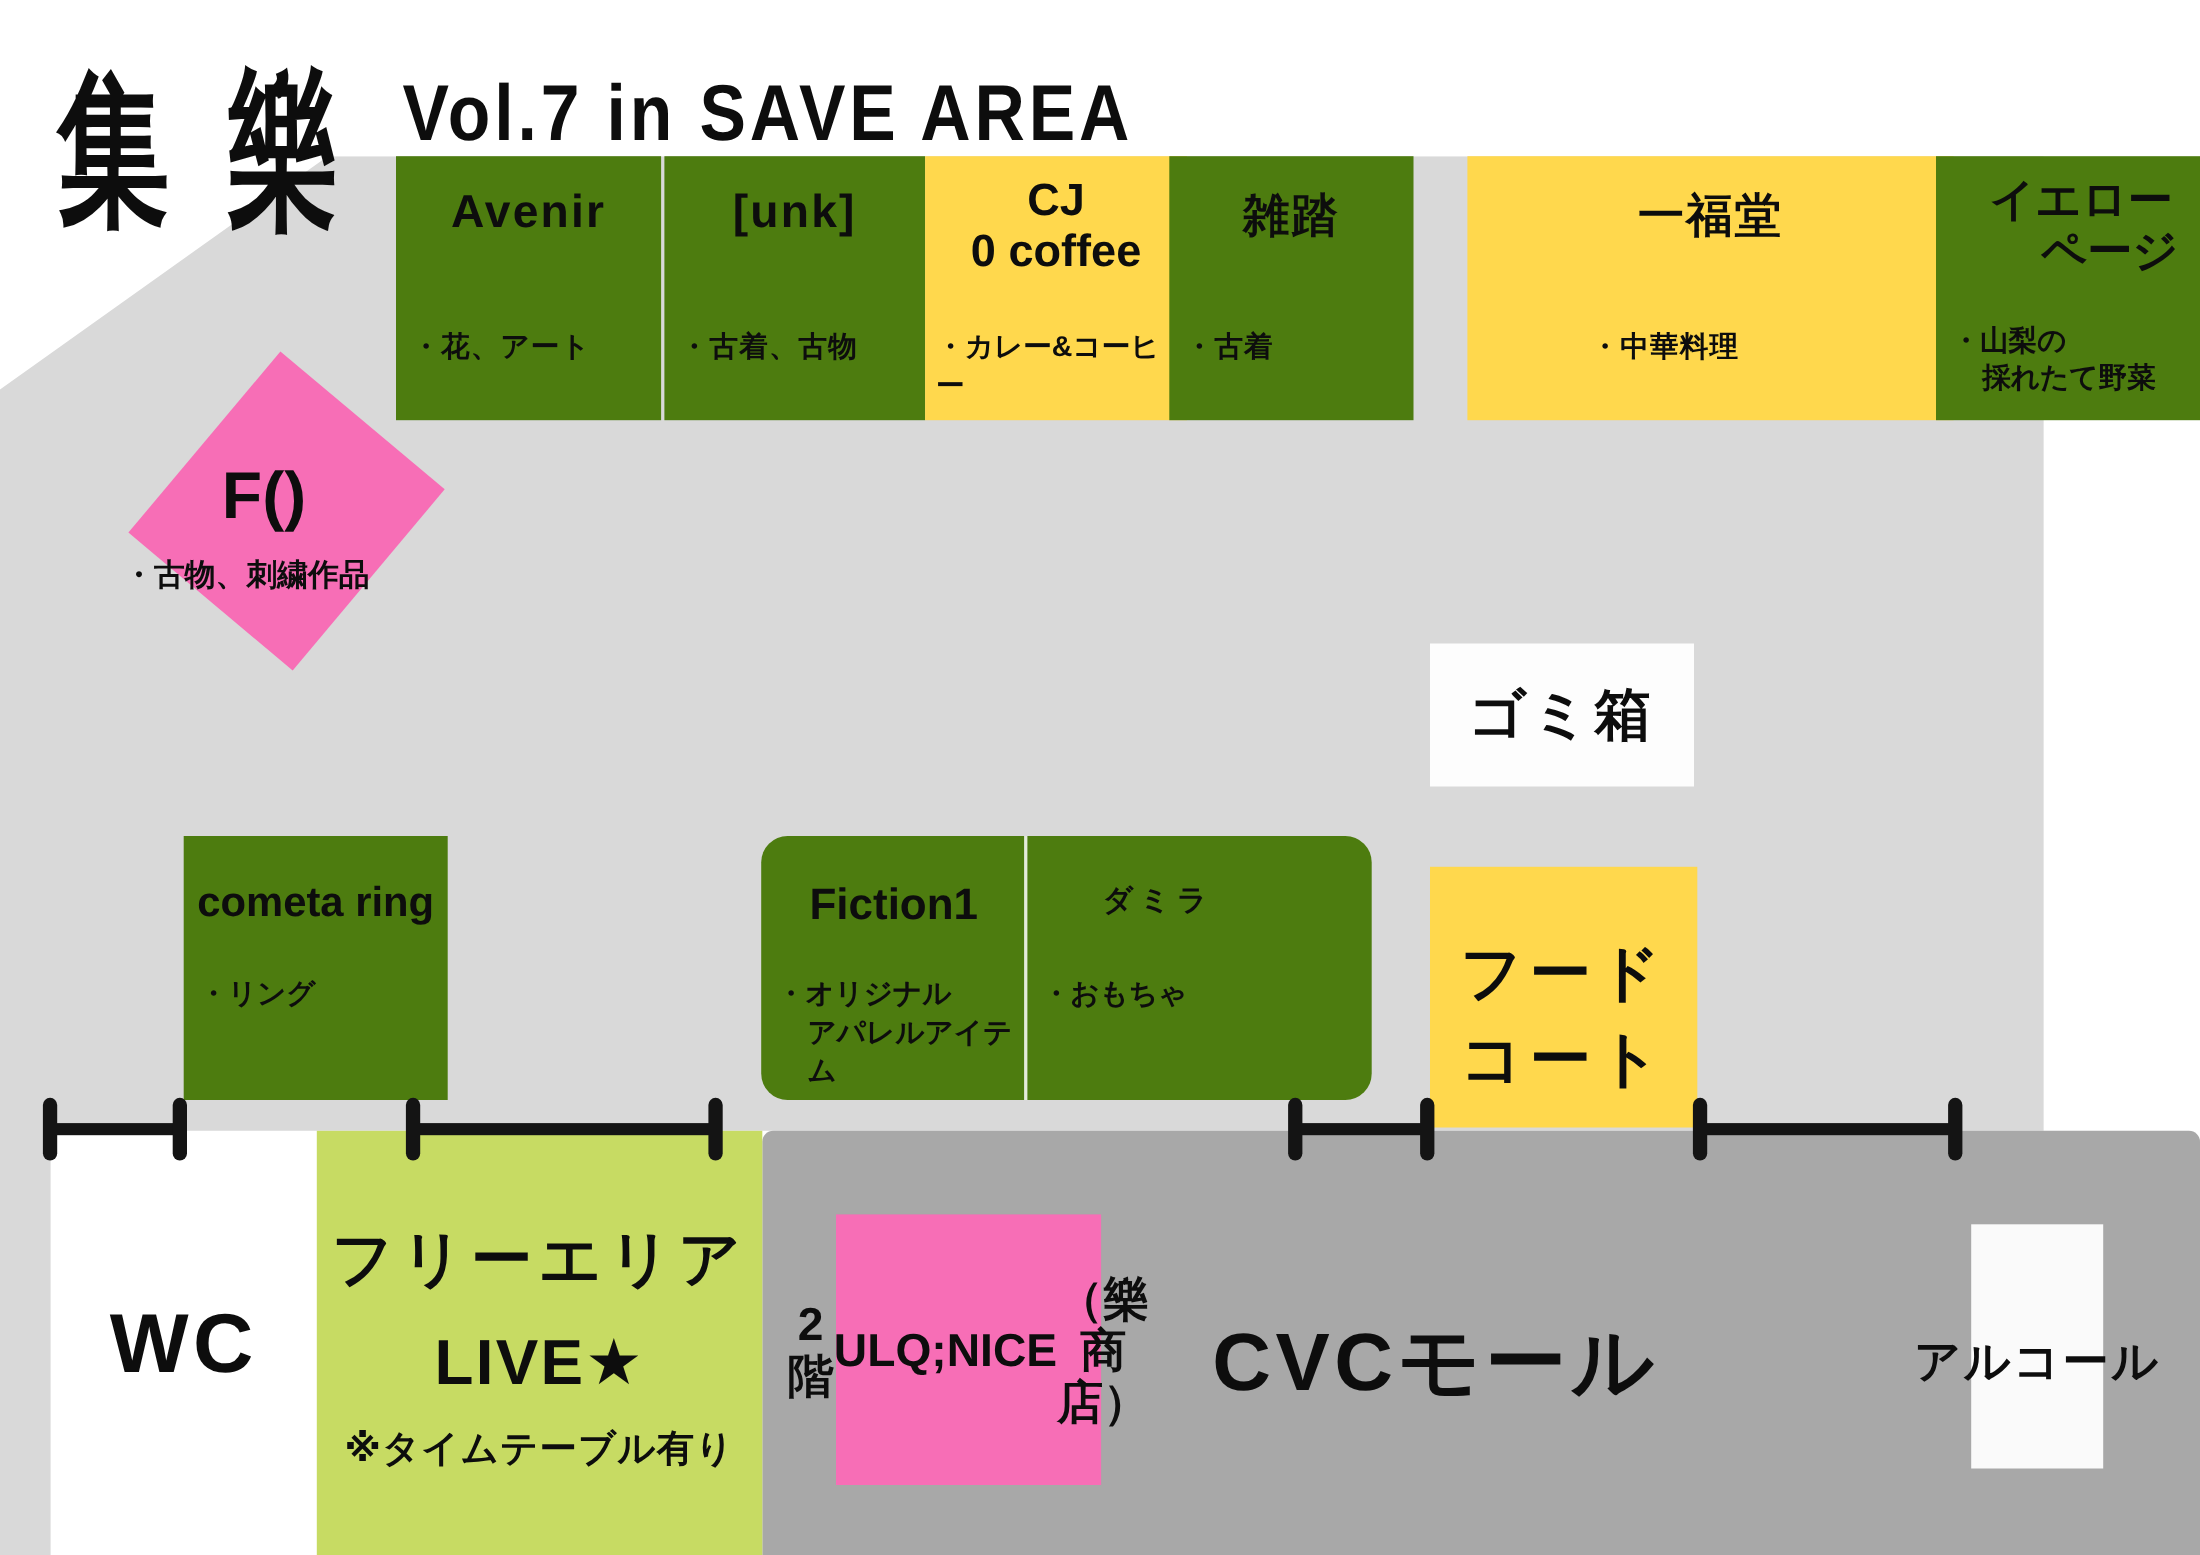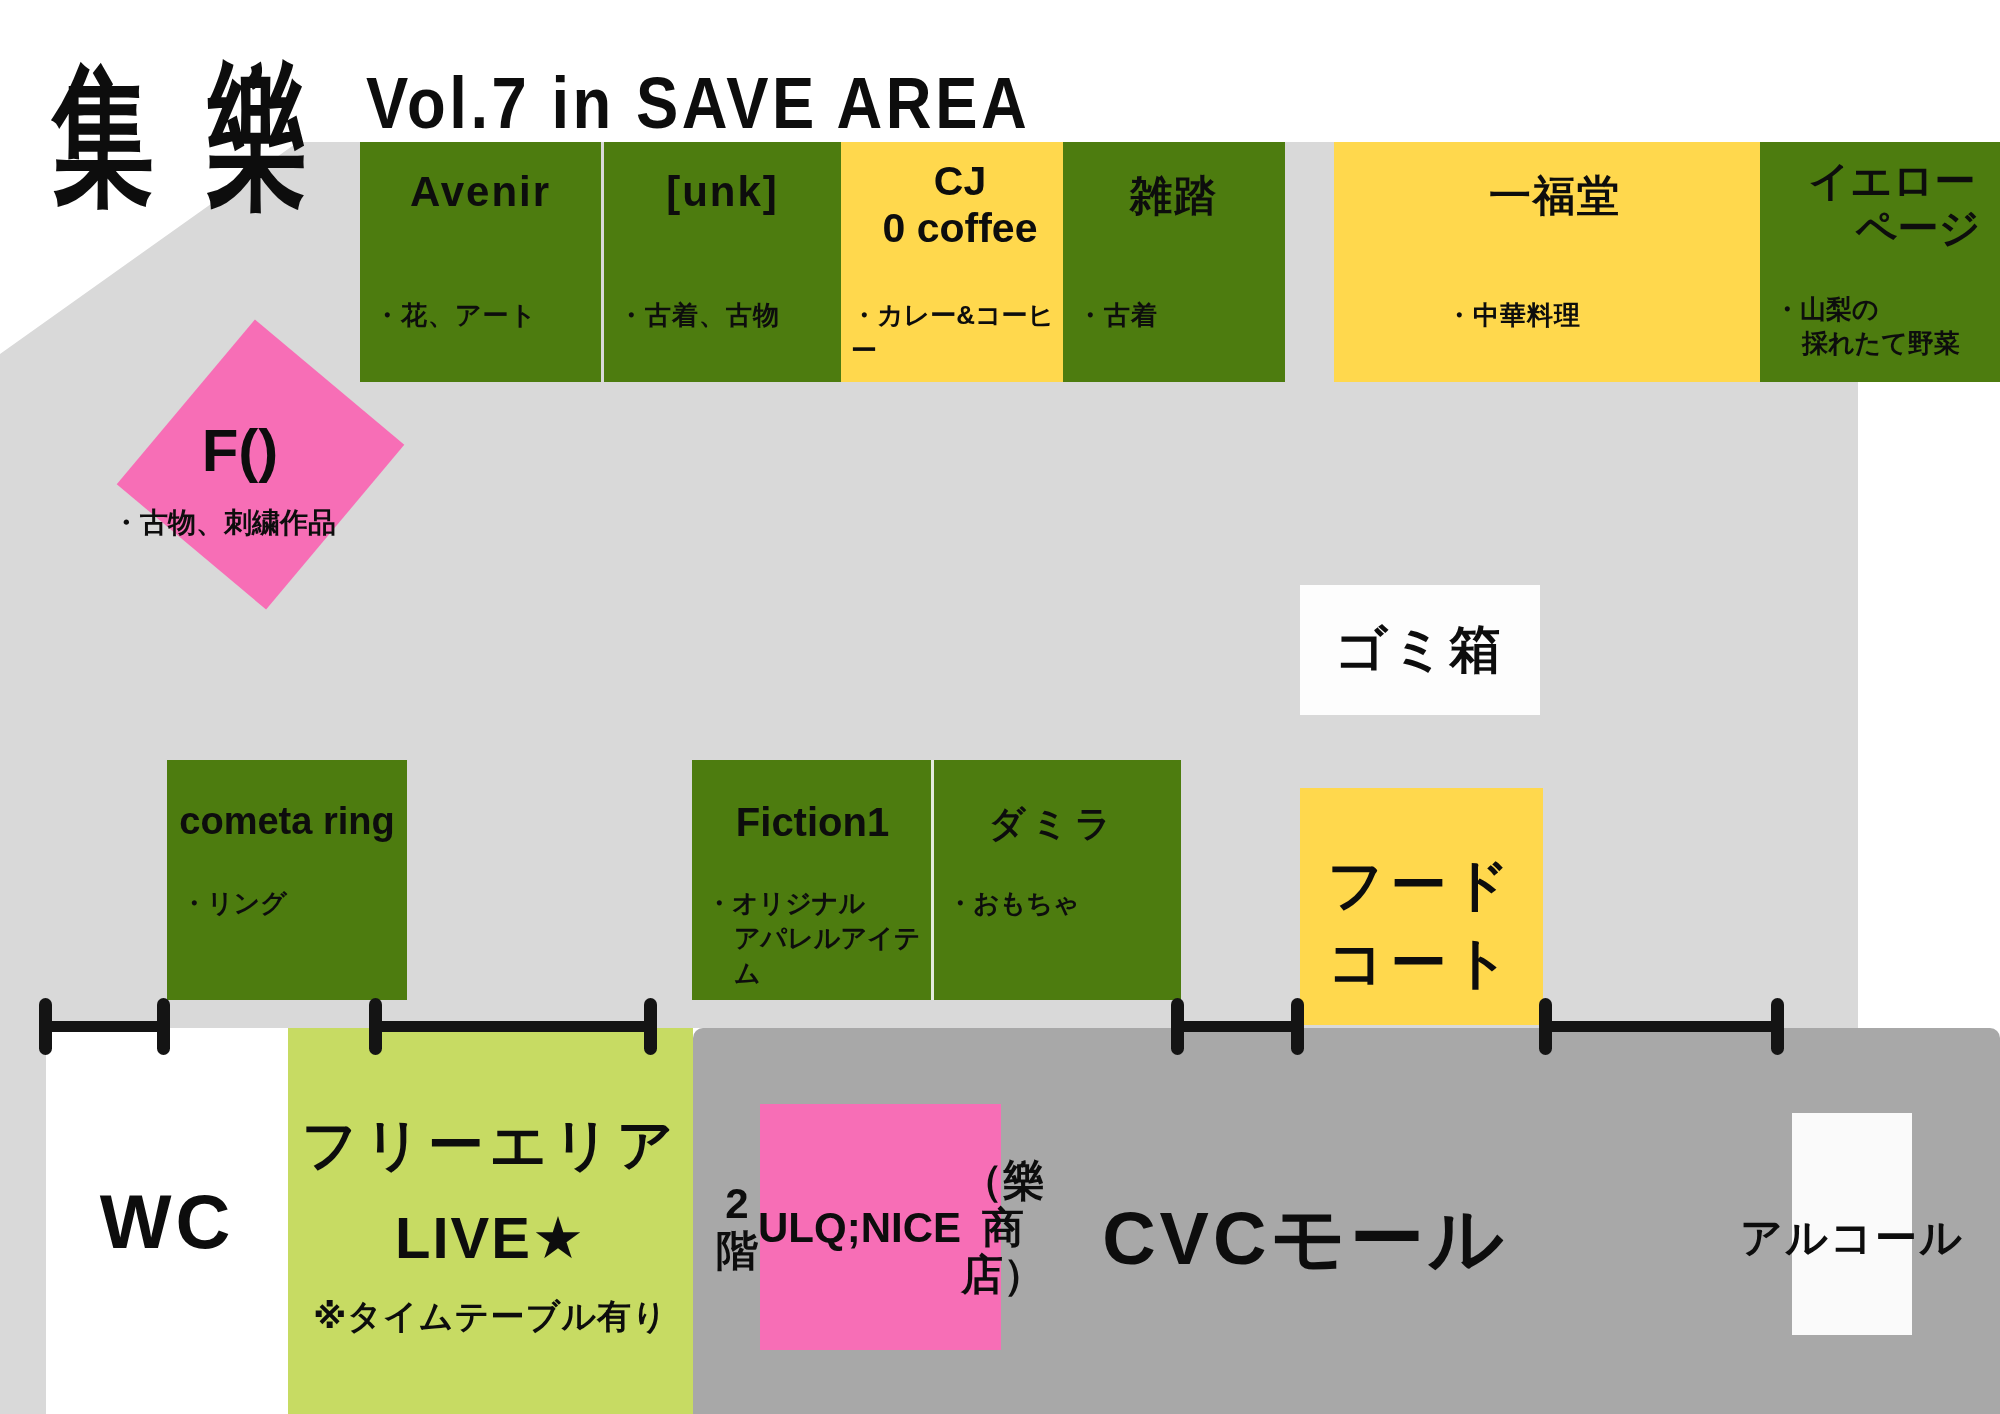--- a/index.html
+++ b/index.html
@@ -120,31 +120,31 @@
 
   <div id="trash-box">
     <span>ゴミ箱</span>
   </div>
 
   <div class="booth mid pink" style="left:167px;width:240px;">
     <div class="m-title">cometa ring</div>
     <div class="m-sub">・リング</div>
   </div>
 
-  <div class="booth mid pink" style="left:692px;width:489px;">
+  <div class="booth mid pink" style="left:692px;width:555px;border-radius:24px;">
     <div class="divider-v" style="left:239px;"></div>
     <div style="position:absolute;left:0;top:0;width:241px;height:240px;">
       <div class="m-title" style="font-size:40px;">Fiction1</div>
       <div class="m-sub">
         <div>・オリジナル</div>
         <div class="indent2">アパレルアイテム</div>
       </div>
     </div>
     <div style="position:absolute;left:241px;top:0;width:240px;height:240px;">
-      <div class="m-title" style="font-size:36px;letter-spacing:6px;">ダミラ</div>
+      <div class="m-title" style="font-size:27px;letter-spacing:6px;">ダミラ</div>
       <div class="m-sub">・おもちゃ</div>
     </div>
   </div>
 
   <div id="food-court">
     <div class="fc-text">
       <div>フード</div>
       <div>コート</div>
     </div>
   </div>

